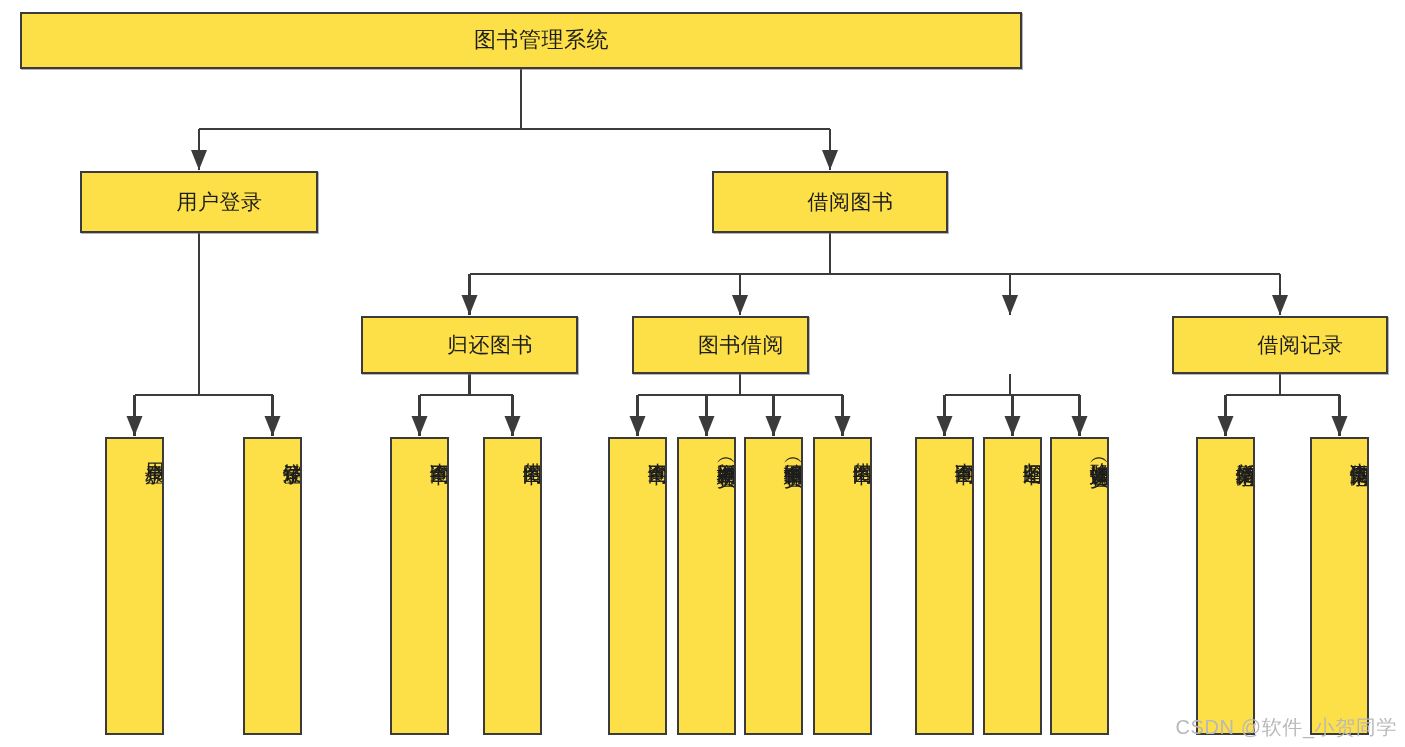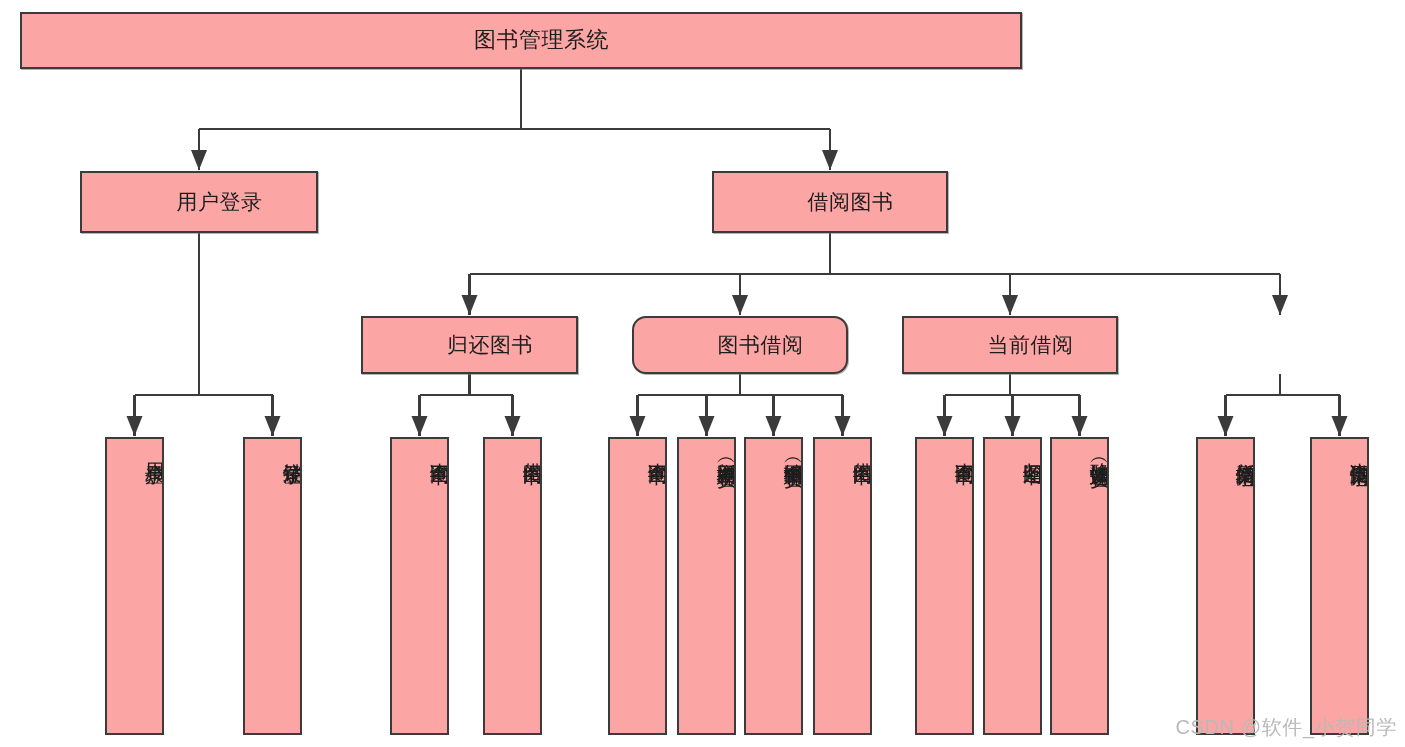--- a/index.html
+++ b/index.html
@@ -23,21 +23,21 @@
   svg#tree-svg {
     position: absolute;
     left: 0; top: 0;
     width: 1405px;
     height: 747px;
     display: block;
   }
   .node-box {
     position: absolute;
     box-sizing: border-box;
-    background: #fca5a5;
+    background: #fde047;
     border: 2px solid #3b3b3b;
     display: flex;
     align-items: center;
     justify-content: center;
     overflow: hidden;
     padding-left: 41px;
   }
   .node-box.lvl0, .node-box.lvl1, .node-box.lvl2 {
     box-shadow: 1px 1px 0 rgba(120,120,120,0.55);
   }
@@ -143,25 +143,25 @@
   <div class="node-box lvl1" style="left:80px; top:171px; width:238px; height:62px;">
     <span class="node-label-h">用户登录</span>
   </div>
   <div class="node-box lvl1" style="left:712px; top:171px; width:236px; height:62px;">
     <span class="node-label-h">借阅图书</span>
   </div>
 
   <div class="node-box lvl2" style="left:361px; top:316px; width:217px; height:58px;">
     <span class="node-label-h">归还图书</span>
   </div>
-  <div class="node-box lvl2" style="left:632px; top:316px; width:216px; height:58px;border-radius:14px;">
+  <div class="node-box lvl2" style="left:632px; top:316px; width:177px; height:58px;">
     <span class="node-label-h">图书借阅</span>
   </div>
-  <div class="node-box lvl2" style="left:902px; top:316px; width:216px; height:58px;">
-    <span class="node-label-h">当前借阅</span>
+  <div class="node-box lvl2" style="left:1172px; top:316px; width:216px; height:58px;">
+    <span class="node-label-h">借阅记录</span>
   </div>
 
   <div class="node-box leaf" style="left:105px; top:437px; width:59px; height:298px;">
     <span class="node-label-v">用户登录</span>
   </div>
   <div class="node-box leaf" style="left:243px; top:437px; width:59px; height:298px;">
     <span class="node-label-v">注销登录</span>
   </div>
   <div class="node-box leaf" style="left:390px; top:437px; width:59px; height:298px;">
     <span class="node-label-v">查询图书</span>

